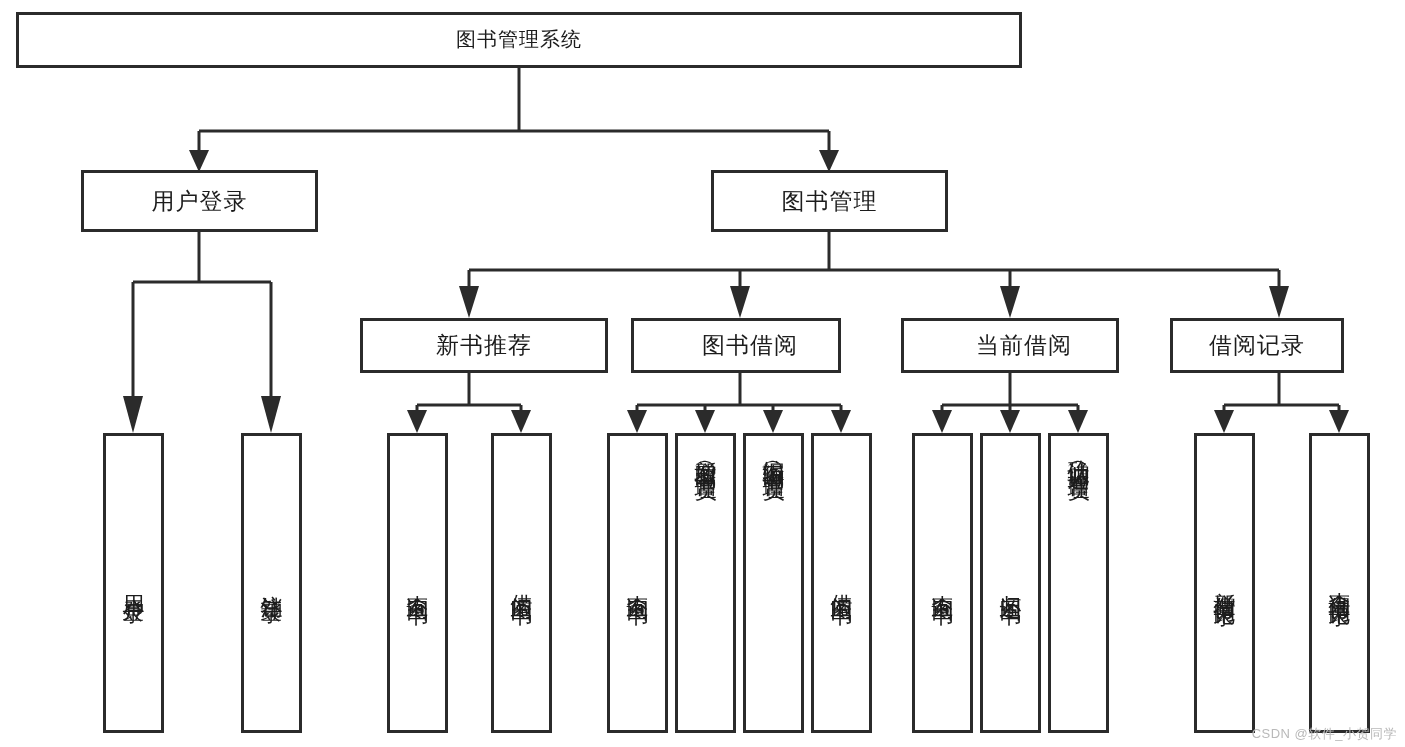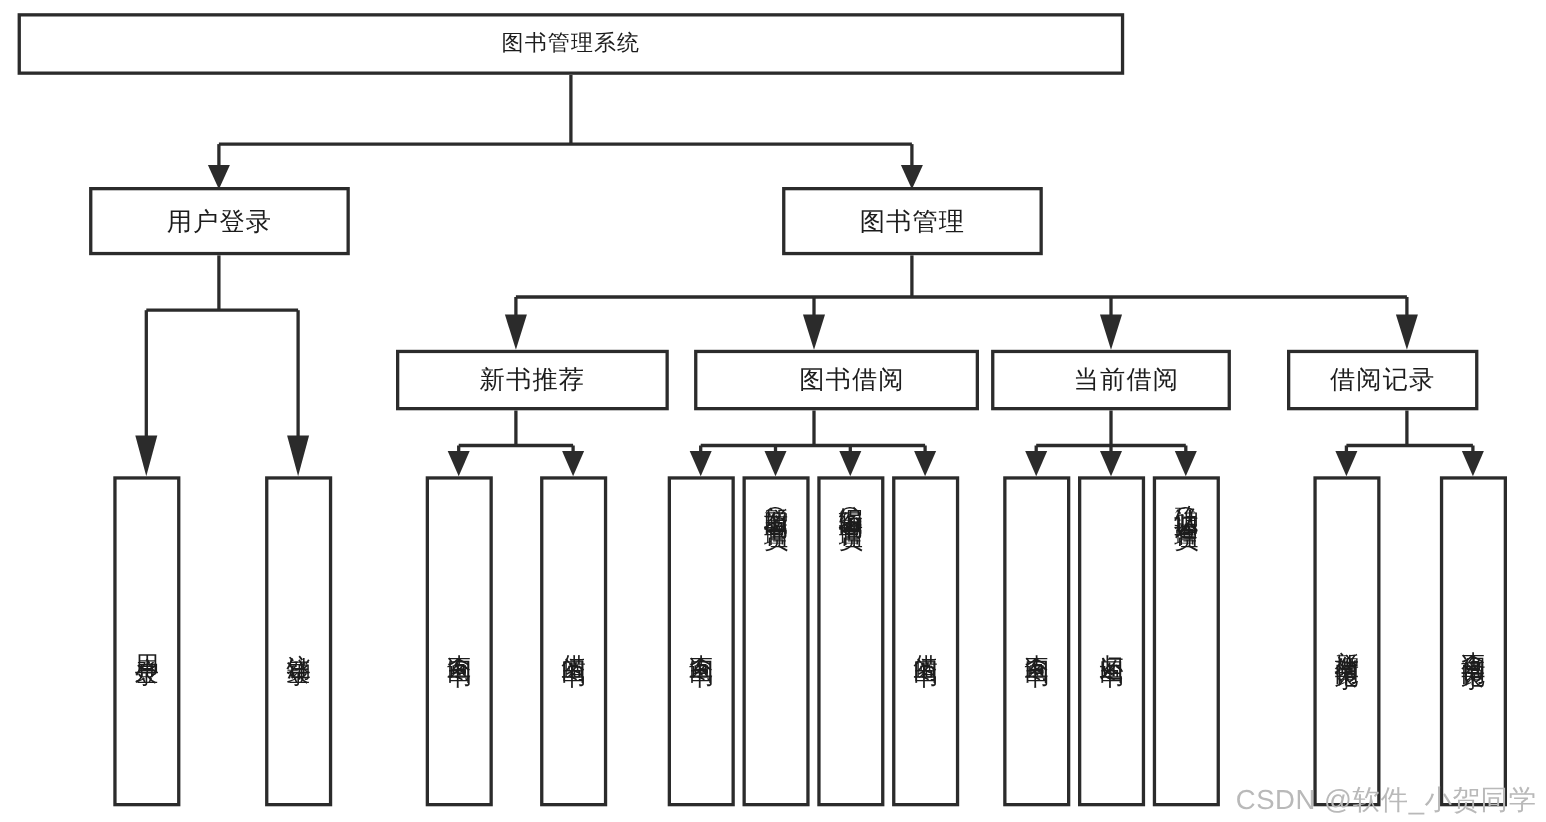--- a/index.html
+++ b/index.html
@@ -82,21 +82,21 @@
   .node.v.mid {
     align-items: center;
     padding-top: 0;
   }
 
   
   #watermark {
     position: absolute;
     right: 8px;
     bottom: 4px;
-    font-size: 25px;
+    font-size: 13px;
     color: #b9b9b9;
     letter-spacing: 0.5px;
     white-space: nowrap;
     user-select: none;
   }
 </style>
 </head>
 <body>
 
 <div id="canvas">
@@ -174,21 +174,21 @@
   </div>
 
   <div class="node h" style="left:711px; top:170px; width:237px; height:62px;">
     <span class="lbl">图书管理</span>
   </div>
 
   <div class="node h" style="left:360px; top:318px; width:248px; height:55px;">
     <span class="lbl">新书推荐</span>
   </div>
 
-  <div class="node h" style="left:631px; top:318px; width:259px; height:55px;padding-left:28px;">
+  <div class="node h" style="left:631px; top:318px; width:210px; height:55px;padding-left:28px;">
     <span class="lbl">图书借阅</span>
   </div>
 
   <div class="node h" style="left:901px; top:318px; width:218px; height:55px;padding-left:28px;">
     <span class="lbl">当前借阅</span>
   </div>
 
   <div class="node h" style="left:1170px; top:318px; width:174px; height:55px;">
     <span class="lbl">借阅记录</span>
   </div>

